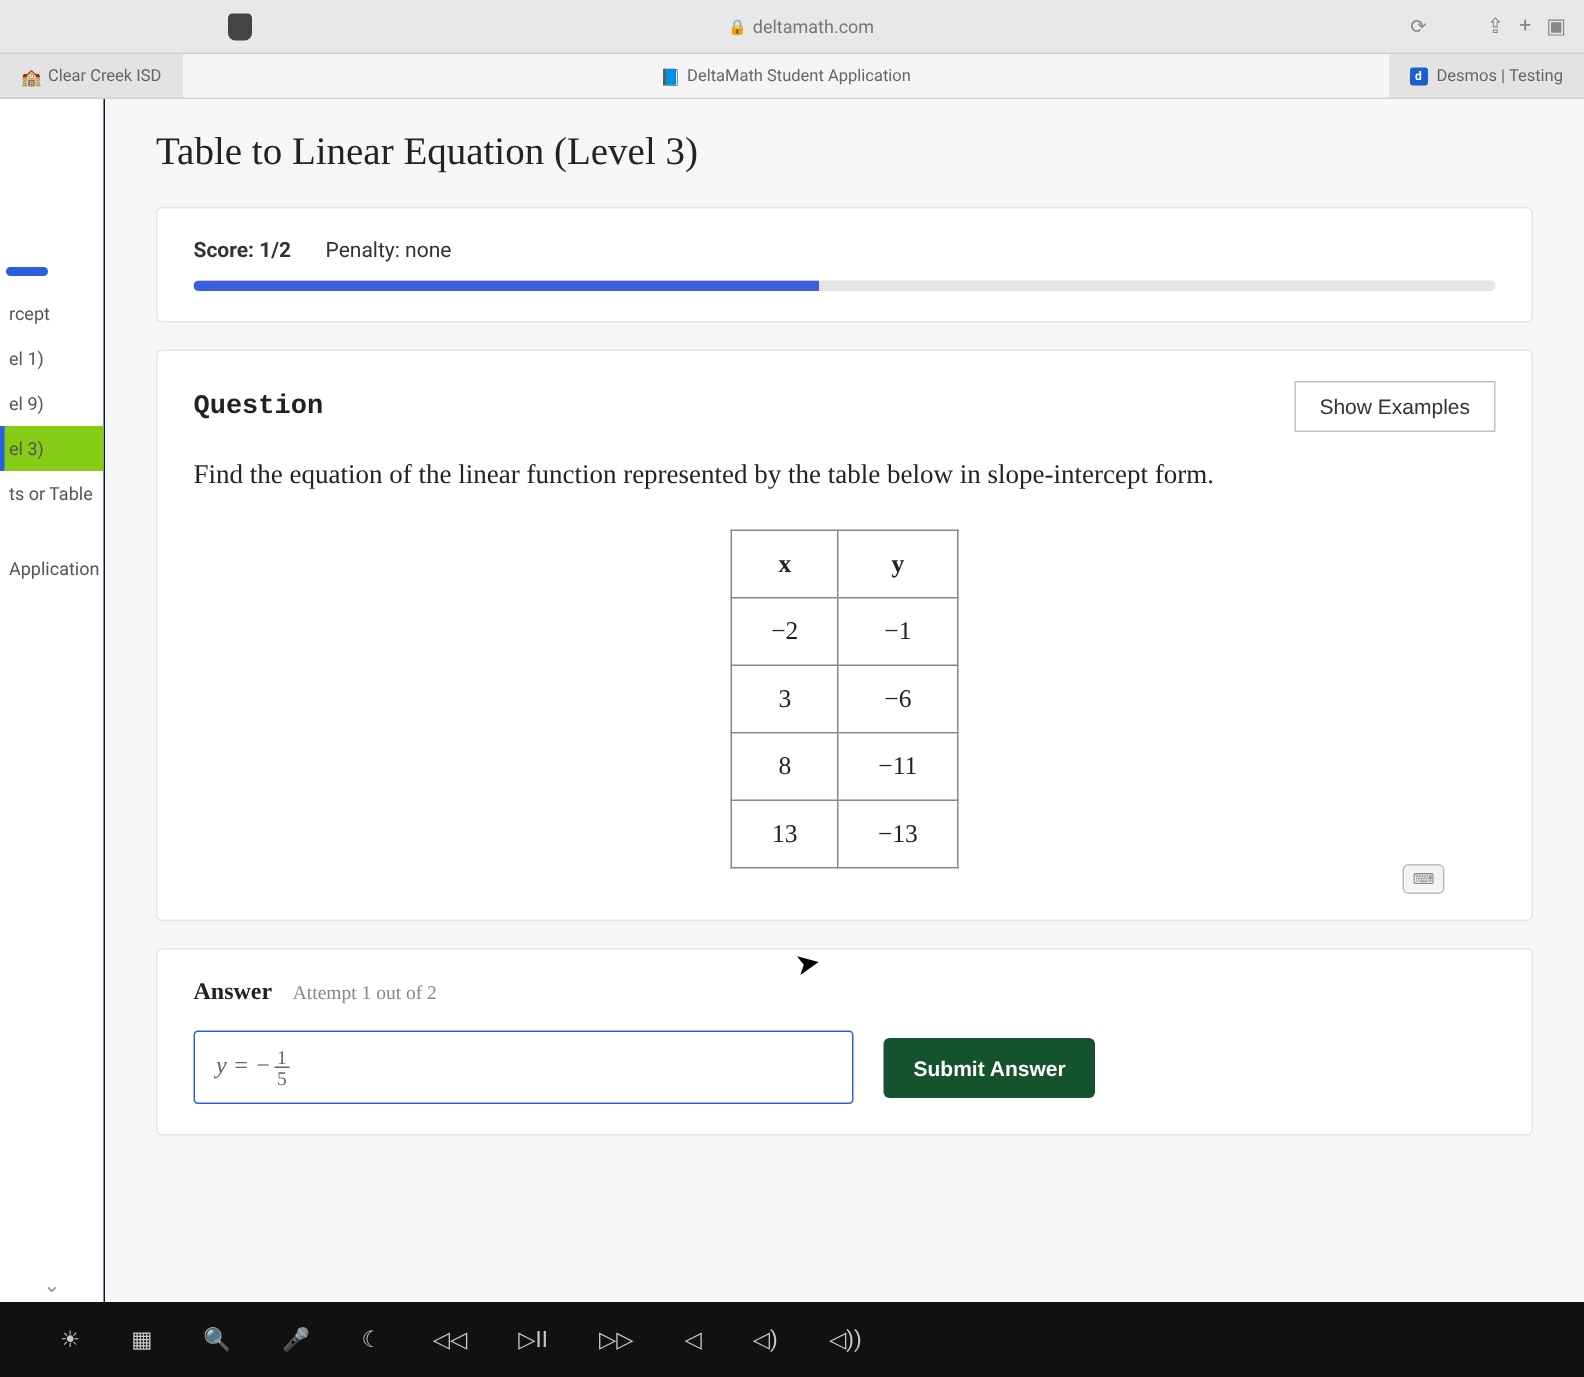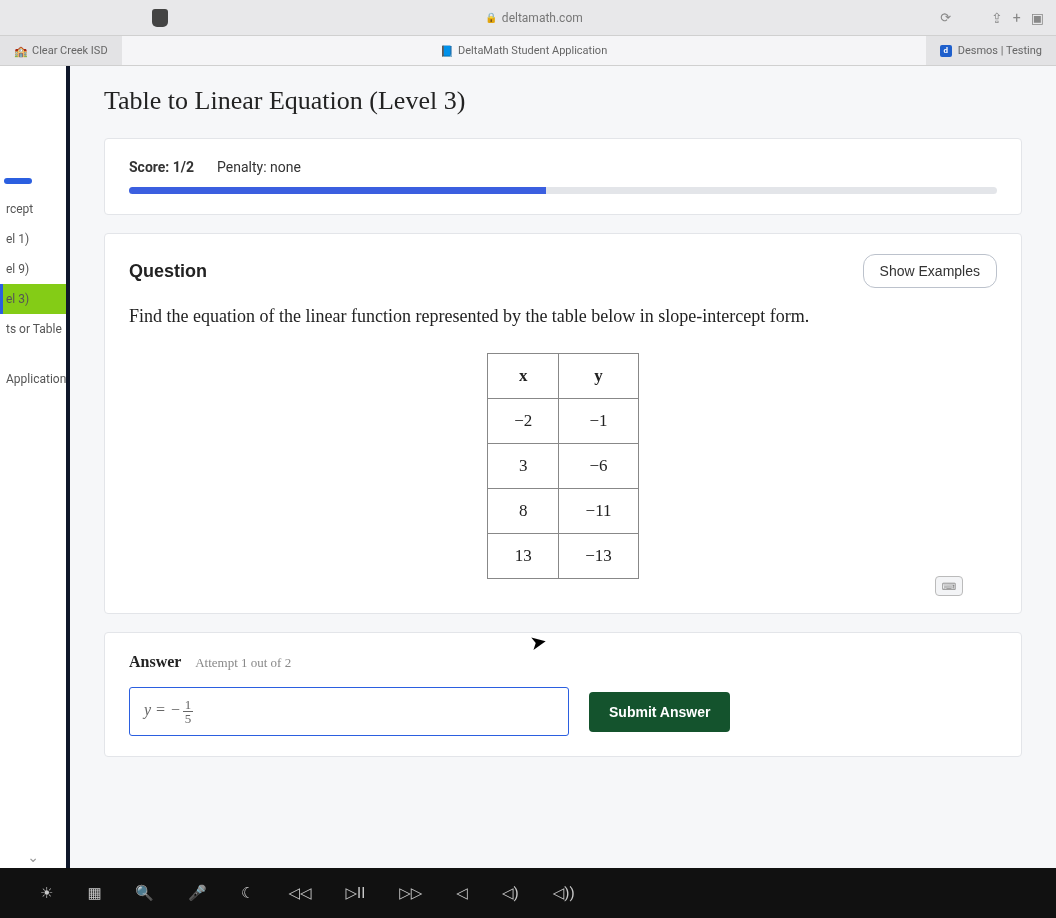--- a/index.html
+++ b/index.html
@@ -9,38 +9,38 @@
 .addr{flex:1;text-align:center;color:#777;font-size:12px;display:flex;align-items:center;justify-content:center;gap:4px}
 .lock{font-size:10px}
 .reload{margin-left:auto;color:#888;font-size:13px;padding:0 40px}
 .chrome-right{display:flex;gap:10px;color:#888;font-size:14px}
 .tabbar{background:#e3e3e5;height:30px;display:flex;align-items:center;font-size:11px;color:#666;border-bottom:1px solid #d0d0d0}
 .tab{padding:0 14px;height:100%;display:flex;align-items:center;gap:6px}
 .tab.active{background:#f5f5f7}
 .tab-ico{width:12px;height:12px;display:inline-block}
 .tab-ico.d{background:#1e5fcc;color:#fff;font-size:8px;border-radius:2px;text-align:center;line-height:12px;font-weight:bold}
 .content{display:flex;height:calc(100% - 66px)}
-.sidebar{width:70px;background:#fff;border-right:4px solid #0f172a;padding:12px 0;font-size:12px;color:#555;display:flex;flex-direction:column}
+.sidebar{width:70px;background:#fff;border-right:1px solid #0f172a;padding:12px 0;font-size:12px;color:#555;display:flex;flex-direction:column}
 .sidebar-item{padding:8px 6px;cursor:pointer;white-space:nowrap;overflow:hidden}
 .sidebar-item.active{background:#84cc16;border-left:3px solid #2b5fe0;padding-left:3px}
 .sidebar-spacer{flex:1}
 .blue-dash{height:6px;width:28px;background:#2b5fe0;border-radius:3px;margin:100px 0 10px 4px}
 .logout{color:#2b5fe0;padding:10px 6px;font-size:13px}
 .chev{color:#999;font-size:14px;padding:6px;text-align:center}
 .main{flex:1;padding:20px 34px;overflow:auto;background:#f6f7f9}
 .page-title{font-family:Georgia,serif;font-size:26px;font-weight:normal;color:#222;margin-bottom:22px}
 .card{background:#fff;border:1px solid #e3e5e9;border-radius:4px;padding:20px 24px;margin-bottom:18px}
 .score-row{font-size:14px;color:#333;margin-bottom:12px}
 .score-row b{font-weight:700}
 .score-gap{display:inline-block;width:16px}
 .progress{height:7px;width:100%;background:#e3e5e9;border-radius:4px;overflow:hidden}
 .progress-fill{height:100%;background:#3b5fe0;width:48%}
 .q-head{display:flex;justify-content:space-between;align-items:center;margin-bottom:18px}
-.q-title{font-family:Liberation Sans, sans-serif;font-size:18px;font-weight:bold}
-.ex-btn{border:1px solid #bcc2cc;background:#fff;padding:8px 16px;border-radius:12px;font-size:14px;color:#333;cursor:pointer}
+.q-title{font-family:Liberation Mono, monospace;font-size:18px;font-weight:bold}
+.ex-btn{border:1px solid #bcc2cc;background:#fff;padding:8px 16px;border-radius:0;font-size:14px;color:#333;cursor:pointer}
 .q-text{font-family:Georgia,serif;font-size:18px;color:#222;margin-bottom:26px}
 .data-table{margin:0 auto 14px;border-collapse:collapse}
 .data-table td,.data-table th{border:1px solid #888;padding:12px 26px;text-align:center;font-size:17px;font-family:"Times New Roman",serif}
 .data-table th{font-weight:bold}
 .ans-head{font-family:Georgia,serif;font-size:16px;font-weight:bold;margin-bottom:16px}
 .ans-sub{font-family:Georgia,serif;font-size:13px;color:#888;font-weight:normal;margin-left:10px}
 .ans-row{display:flex;align-items:center;gap:20px}
 .ans-input{flex:0 0 440px;border:1.5px solid #2b5fe0;border-radius:3px;padding:10px 14px;font-size:16px;font-family:"Times New Roman",serif;color:#666;font-style:italic;background:#fff}
 .frac{display:inline-block;vertical-align:middle;text-align:center;font-style:normal;font-size:13px;line-height:1;margin-left:2px}
 .frac .n{display:block;border-bottom:1px solid #666;padding:0 2px}

